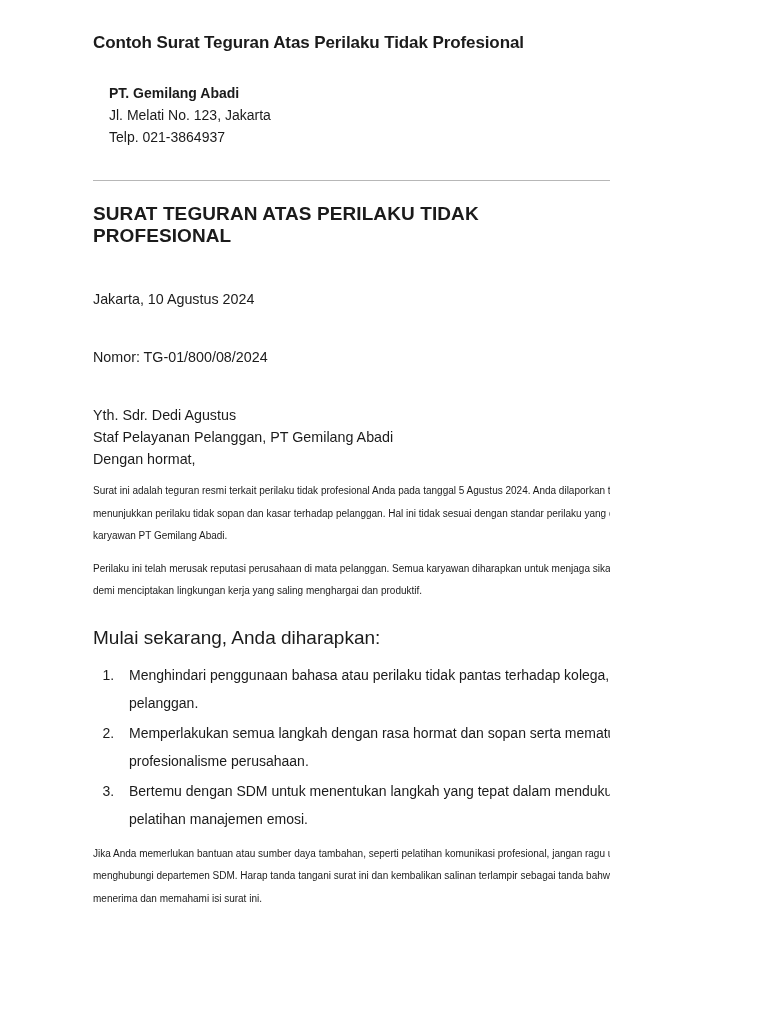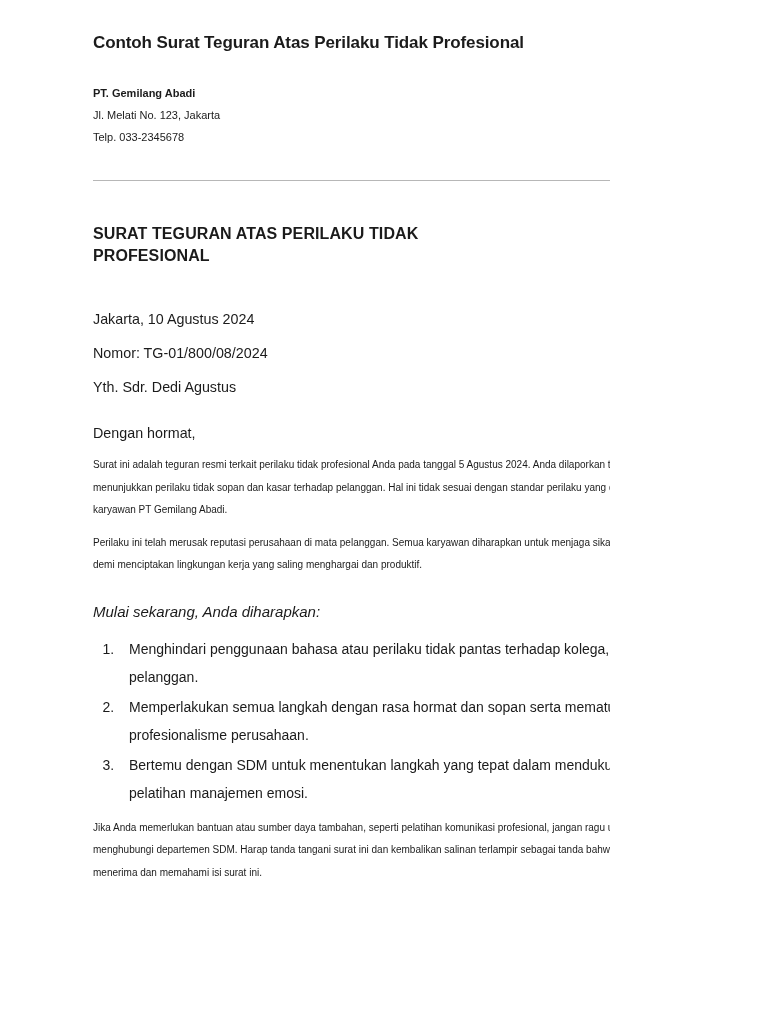--- a/index.html
+++ b/index.html
@@ -26,63 +26,62 @@
   .doc-title {
     font-size: 17px;
     font-weight: bold;
     line-height: 22px;
     letter-spacing: -0.1px;
     margin: 0;
     padding-top: 32px;
   }
   .company-block {
     margin-top: 28px;
-    font-size: 11px;
+    font-size: 14px;
     line-height: 22px;
+    margin-left: 16px;
   }
   .company-name {
     font-weight: bold;
   }
   .divider {
     margin-top: 32px;
     border: 0;
     border-top: 1px solid #b7b7b7;
     height: 0;
     width: 584px;
   }
   .subject-heading {
-    margin-top: 42px;
-    font-size: 16px;
+    margin-top: 22px;
+    font-size: 19px;
     font-weight: bold;
     line-height: 22px;
     letter-spacing: 0.1px;
   }
   .meta-block {
     margin-top: 41px;
     font-size: 14.3px;
     line-height: 22px;
   }
   .meta-block + .meta-block {
-    margin-top: 12px;
+    margin-top: 36px;
   }
   .salutation {
-    margin-top: 24px;
     font-size: 14.3px;
     line-height: 22px;
   }
   .body-para {
     font-size: 10px;
     line-height: 22.5px;
     width: 586px;
   }
   .list-intro {
     margin-top: 24px;
-    font-size: 15px;
+    font-size: 19px;
     line-height: 22px;
-    font-style: italic;
   }
   ol.req-list {
     margin: 12px 0 0 0;
     padding: 0 0 0 25px;
     width: 568px;
     list-style-position: outside;
   }
   ol.req-list li {
     font-size: 14px;
     line-height: 28px;
@@ -96,37 +95,38 @@
 </head>
 <body>
 
 <div class="page">
 
   <h1 class="doc-title">Contoh Surat Teguran Atas Perilaku Tidak Profesional</h1>
 
   <div class="company-block">
     <div class="company-name">PT. Gemilang Abadi</div>
     <div>Jl. Melati No. 123, Jakarta</div>
-    <div>Telp. 033-2345678</div>
+    <div>Telp. 021-3864937</div>
   </div>
 
   <hr class="divider">
 
   <div class="subject-heading">SURAT TEGURAN ATAS PERILAKU TIDAK PROFESIONAL</div>
 
   <div class="meta-block">
     <div>Jakarta, 10 Agustus 2024</div>
   </div>
 
   <div class="meta-block">
     <div>Nomor: TG-01/800/08/2024</div>
   </div>
 
   <div class="meta-block">
     <div>Yth. Sdr. Dedi Agustus</div>
+    <div>Staf Pelayanan Pelanggan, PT Gemilang Abadi</div>
   </div>
 
   <div class="salutation">Dengan hormat,</div>
 
   <p class="body-para">Surat ini adalah teguran resmi terkait perilaku tidak profesional Anda pada tanggal 5 Agustus 2024. Anda dilaporkan telah menunjukkan perilaku tidak sopan dan kasar terhadap pelanggan. Hal ini tidak sesuai dengan standar perilaku yang diharapkan dari karyawan PT Gemilang Abadi.</p>
 
   <p class="body-para">Perilaku ini telah merusak reputasi perusahaan di mata pelanggan. Semua karyawan diharapkan untuk menjaga sikap profesional demi menciptakan lingkungan kerja yang saling menghargai dan produktif.</p>
 
   <div class="list-intro">Mulai sekarang, Anda diharapkan:</div>
 

